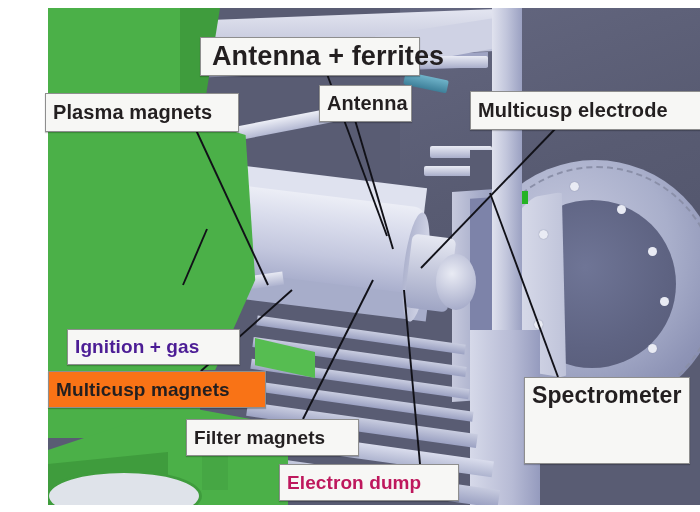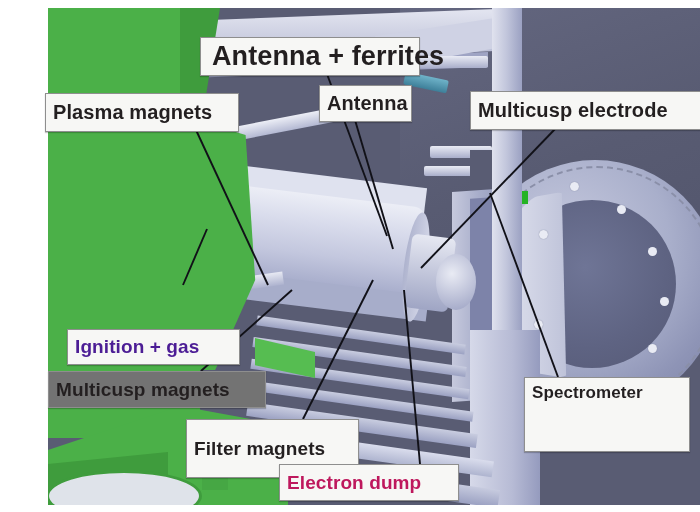--- a/index.html
+++ b/index.html
@@ -360,19 +360,19 @@
       <line x1="420" y1="464" x2="404" y2="290" stroke="#111118"></line>
       <line x1="558" y1="377" x2="490" y2="193" stroke="#111118"></line>
     </svg>
 
   <div id="callouts">
       <div class="callout" style="left: 200px; top: 37px; width: 196px; height: 37px; font-size: 27px; padding: 0px 11px; background: rgb(247, 247, 245); border-color: rgb(142, 142, 142); color: rgb(35, 31, 32);"><span>Antenna + ferrites</span></div>
       <div class="callout" style="left: 319px; top: 85px; width: 77px; height: 35px; font-size: 20px; padding: 0px 7px; background: rgb(247, 247, 245); border-color: rgb(142, 142, 142); color: rgb(35, 31, 32);"><span>Antenna</span></div>
       <div class="callout" style="left: 45px; top: 93px; width: 178px; height: 37px; font-size: 20px; padding: 0px 7px; background: rgb(247, 247, 245); border-color: rgb(142, 142, 142); color: rgb(35, 31, 32);"><span>Plasma magnets</span></div>
       <div class="callout" style="left: 470px; top: 91px; width: 216px; height: 37px; font-size: 20px; padding: 0px 7px; background: rgb(247, 247, 245); border-color: rgb(142, 142, 142); color: rgb(35, 31, 32);"><span>Multicusp electrode</span></div>
       <div class="callout" style="left: 67px; top: 285px; width: 157px; height: 34px; font-size: 19px; padding: 0px 7px; background: rgb(247, 247, 245); border-color: rgb(142, 142, 142); color: #4c1d95; margin-top: 44px;"><span>Ignition + gas</span></div>
-      <div class="callout" style="left: 48px; top: 371px; width: 202px; height: 35px; font-size: 19px; padding: 0px 7px; background: #737373; border-color: rgb(142, 142, 142); color: rgb(35, 31, 32);"><span>Multicusp magnets</span></div>
-      <div class="callout" style="left: 186px; top: 419px; width: 157px; height: 35px; font-size: 19px; padding: 11px 7px; background: rgb(247, 247, 245); border-color: rgb(142, 142, 142); color: rgb(35, 31, 32);"><span>Filter magnets</span></div>
+      <div class="callout" style="left: 48px; top: 371px; width: 202px; height: 35px; font-size: 19px; padding: 0px 7px; background: #f97316; border-color: rgb(142, 142, 142); color: rgb(35, 31, 32);"><span>Multicusp magnets</span></div>
+      <div class="callout" style="left: 186px; top: 419px; width: 157px; height: 35px; font-size: 19px; padding: 0px 7px; background: rgb(247, 247, 245); border-color: rgb(142, 142, 142); color: rgb(35, 31, 32);"><span>Filter magnets</span></div>
       <div class="callout" style="left: 279px; top: 464px; width: 164px; height: 35px; font-size: 19px; padding: 0px 7px; background: rgb(247, 247, 245); border-color: rgb(142, 142, 142); color: #be185d;"><span>Electron dump</span></div>
-      <div class="callout" style="left: 524px; top: 377px; width: 150px; height: 64px; font-size: 17px; padding: 5px 7px 4px; background: rgb(247, 247, 245); border-color: rgb(142, 142, 142); color: rgb(35, 31, 32); display: block;"><span>Spectrometer</span></div>
+      <div class="callout" style="left: 524px; top: 377px; width: 150px; height: 64px; font-size: 23px; padding: 5px 7px 16px; background: rgb(247, 247, 245); border-color: rgb(142, 142, 142); color: rgb(35, 31, 32); display: block;"><span>Spectrometer</span></div>
     </div>
 
 </div>
 
 </body></html>

